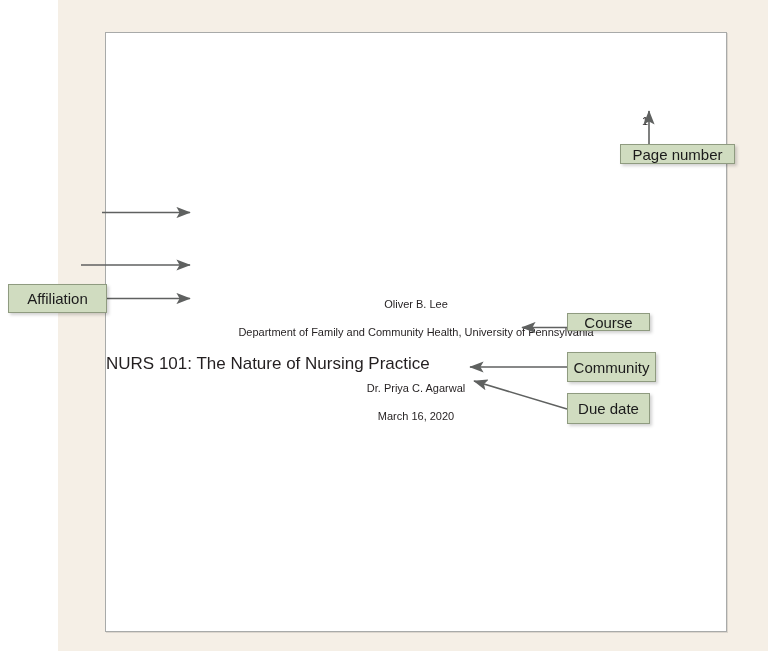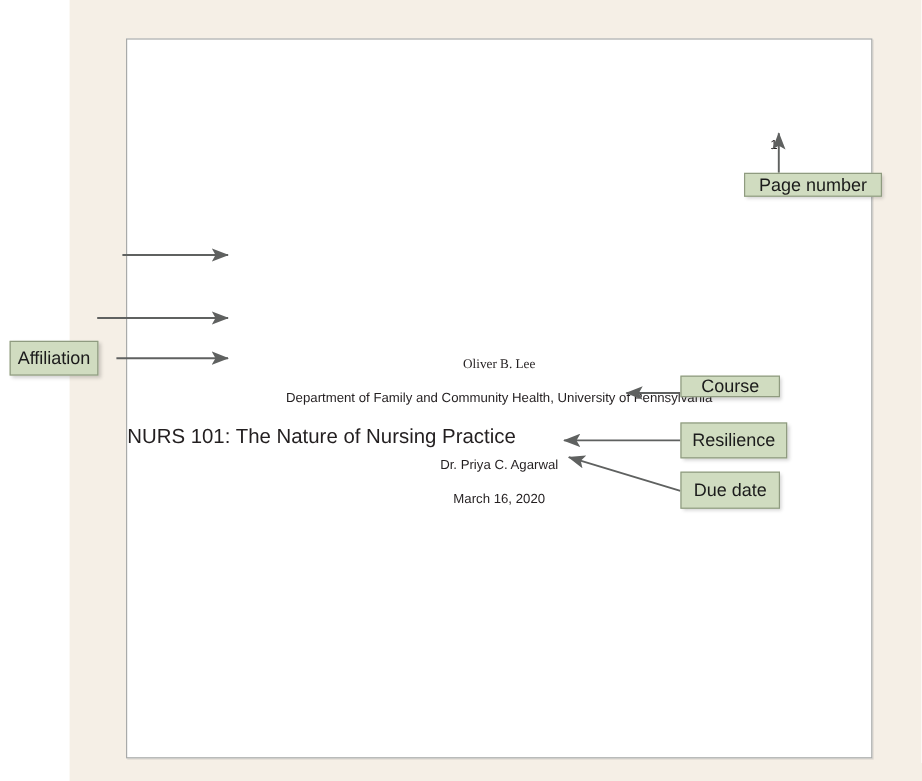--- a/index.html
+++ b/index.html
@@ -64,21 +64,20 @@
     font-size: 11.5px;
     font-weight: bold;
     letter-spacing: -0.05px;
   }
   .author-line {
     top: 265px;
     left: 0;
     width: 100%;
     text-align: center;
     font-size: 11px;
-    font-family: Liberation Serif, serif;
   }
   .affiliation-line {
     top: 293px;
     left: 0;
     width: 100%;
     text-align: center;
     font-size: 11px;
   }
   .course-line {
     top: 321px;
@@ -111,21 +110,21 @@
     font-size: 15px;
     font-family: "Liberation Sans", sans-serif;
     display: flex;
     align-items: center;
     justify-content: center;
     box-shadow: 2px 2px 3px rgba(0,0,0,0.18);
     white-space: nowrap;
   }
   #cal-paper-title { left: 8px;   top: 198px; width: 94px;  height: 29px; }
   #cal-author      { left: 8px;   top: 247px; width: 73px;  height: 29px; }
-  #cal-affiliation { left: 8px;   top: 284px; width: 74px;  height: 29px; }
+  #cal-affiliation { left: 8px;   top: 284px; width: 99px;  height: 29px; }
   #cal-page-number { left: 620px; top: 144px; width: 115px; height: 20px; }
   #cal-course      { left: 567px; top: 313px; width: 83px;  height: 18px; }
   #cal-instructor  { left: 567px; top: 352px; width: 89px;  height: 30px; }
   #cal-due-date    { left: 567px; top: 393px; width: 83px;  height: 31px; }
 
   svg.arrows {
     position: absolute;
     left: 0;
     top: 0;
     width: 768px;
@@ -173,16 +172,16 @@
     <line x1="567" y1="327.5" x2="522" y2="327.5" stroke="#5f6160" stroke-width="1.6" marker-end="url(#ah-l)"></line>
 
     <line x1="567" y1="367" x2="470" y2="367" stroke="#5f6160" stroke-width="1.6" marker-end="url(#ah-l)"></line>
 
     <line x1="567" y1="409" x2="474" y2="381" stroke="#5f6160" stroke-width="1.6" marker-end="url(#ah-l)"></line>
   </svg>
 
   <div class="callout" id="cal-affiliation">Affiliation</div>
   <div class="callout" id="cal-page-number">Page number</div>
   <div class="callout" id="cal-course">Course</div>
-  <div class="callout" id="cal-instructor">Resilience</div>
+  <div class="callout" id="cal-instructor">Community</div>
   <div class="callout" id="cal-due-date">Due date</div>
 
 </div>
 
 </body></html>

